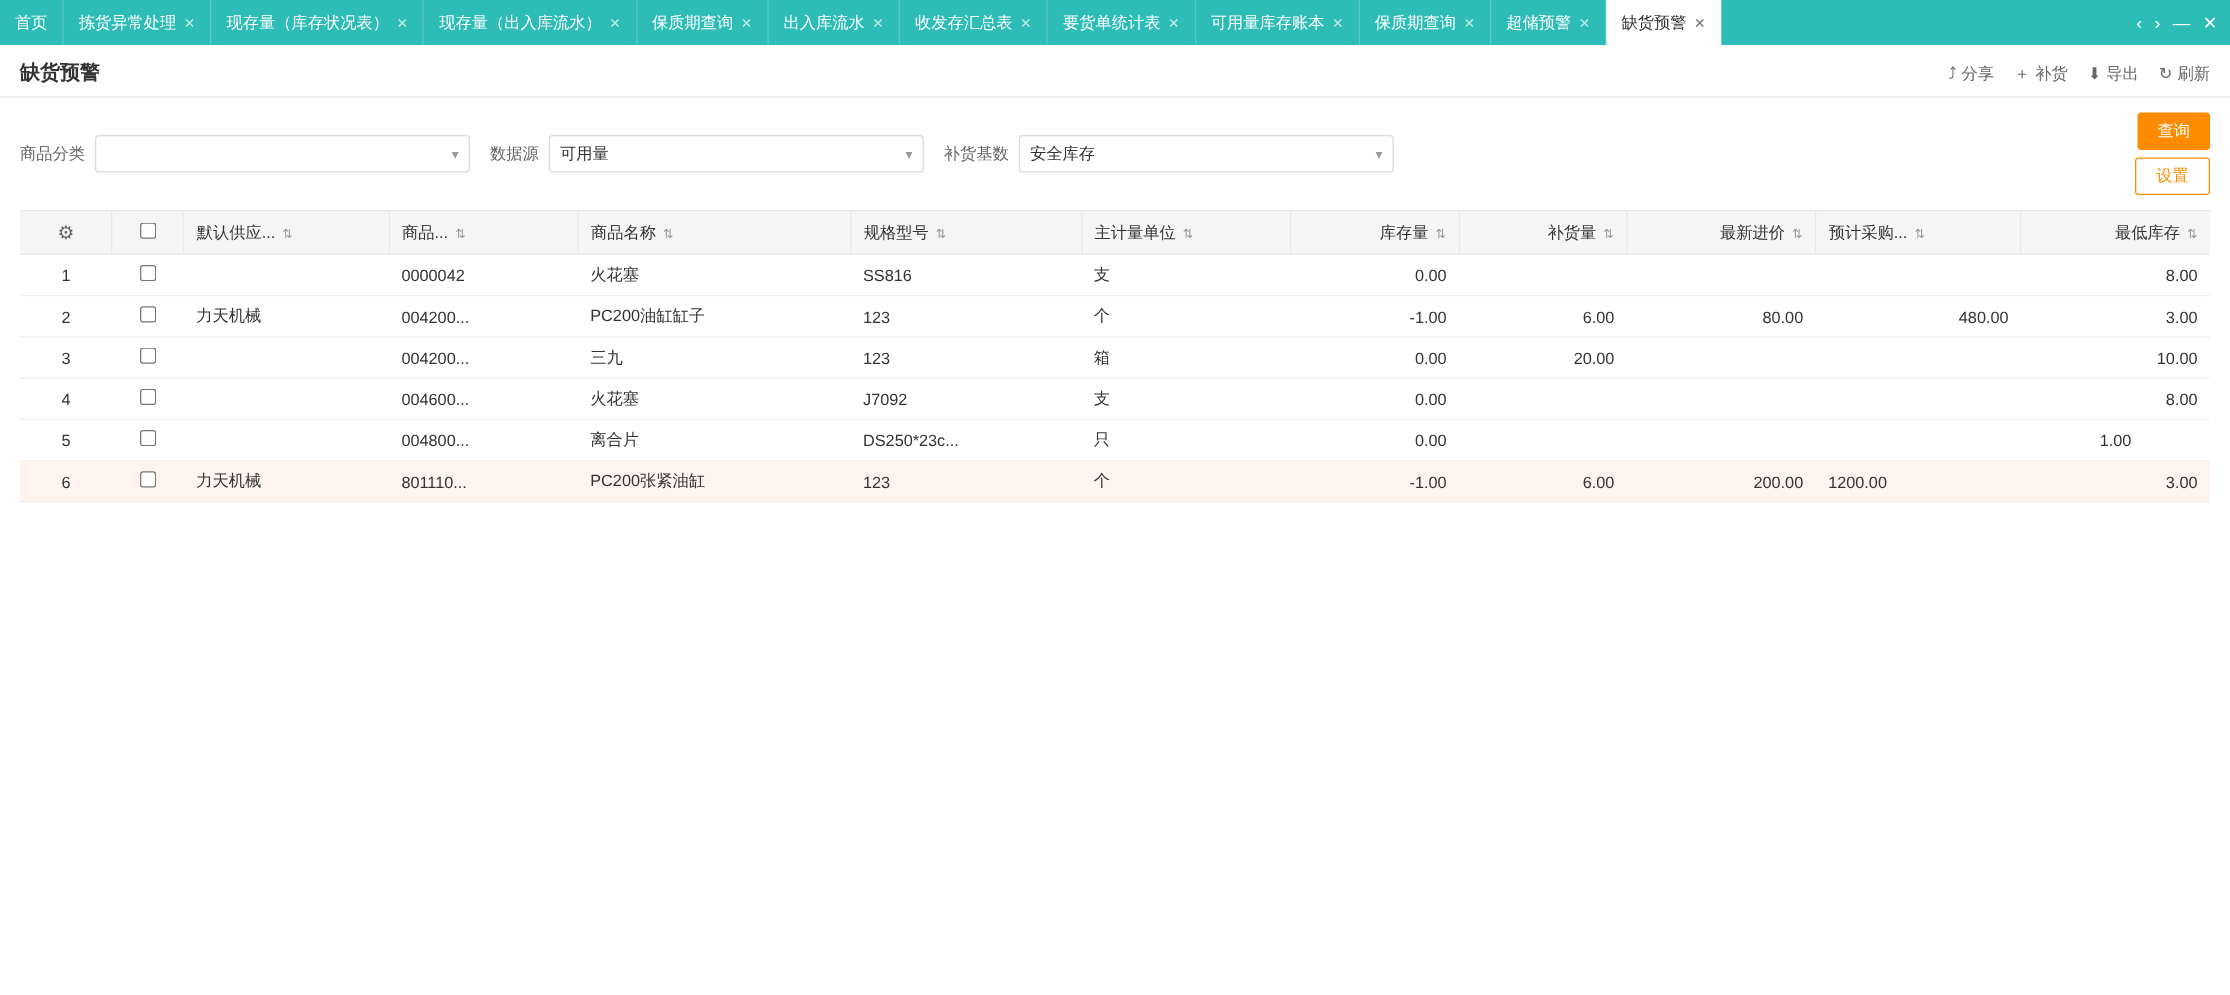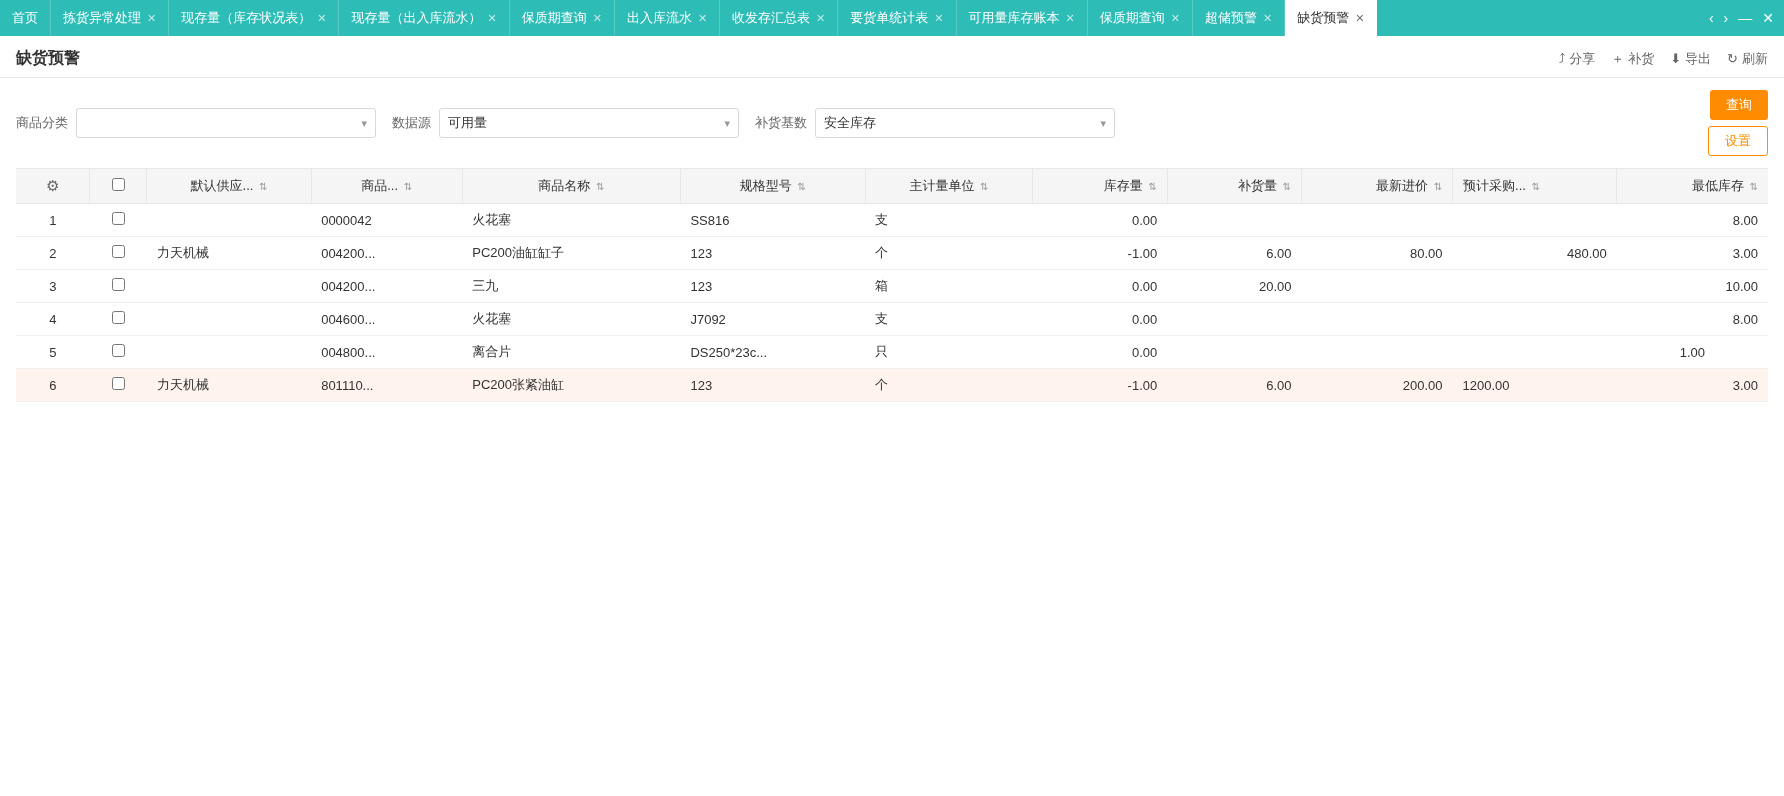--- a/index.html
+++ b/index.html
@@ -162,21 +162,21 @@
       border-collapse: collapse;
       font-size: 13px;
     }
     thead tr {
       background: #f5f5f5;
       border-top: 1px solid #e8e8e8;
       border-bottom: 1px solid #e8e8e8;
     }
     th {
       padding: 8px 10px;
-      text-align: center;
+      text-align: left;
       font-weight: normal;
       color: #333;
       white-space: nowrap;
       border-right: 1px solid #e8e8e8;
     }
     th:last-child { border-right: none; }
     td {
       padding: 7px 10px;
       border-bottom: 1px solid #f0f0f0;
       white-space: nowrap;

